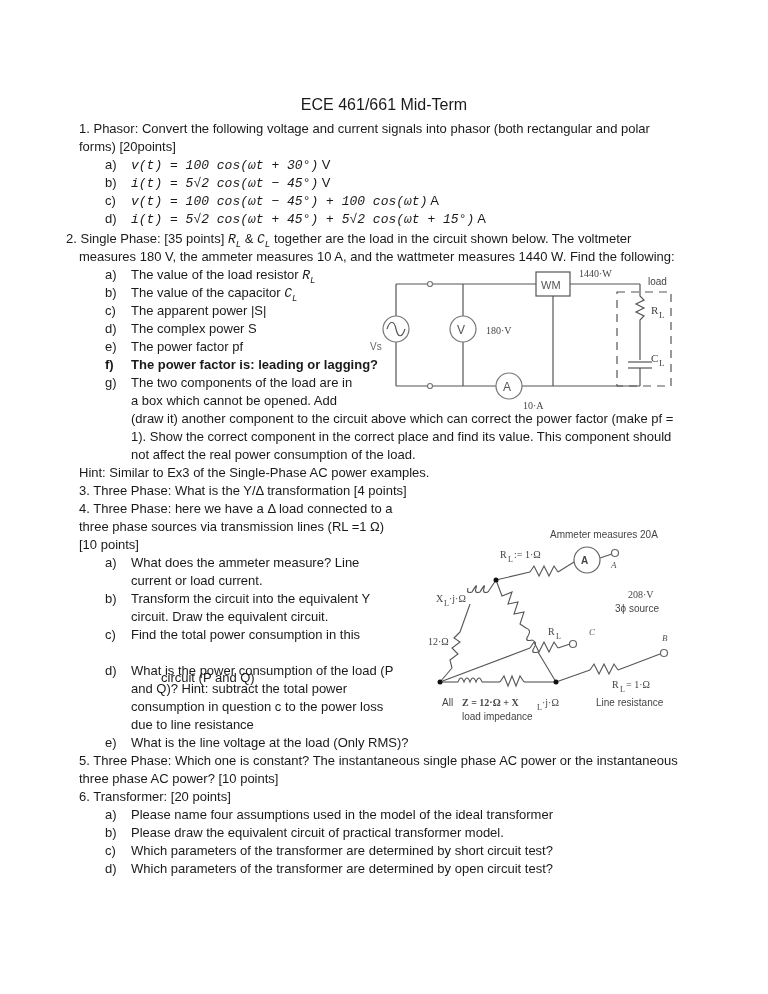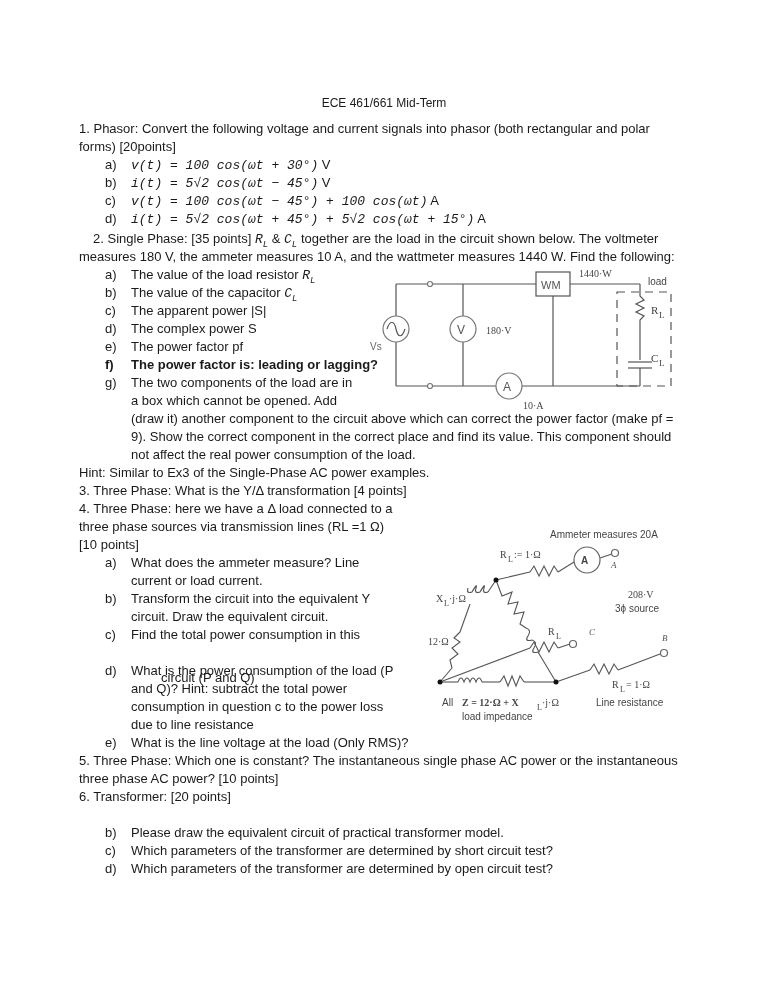--- a/index.html
+++ b/index.html
@@ -1,19 +1,19 @@
 <!DOCTYPE html>
 <html><head>
 <meta charset="utf-8">
 <style>
   html, body { margin:0; padding:0; background:#ffffff; }
   body { width:768px; height:994px; position:relative; overflow:hidden;
          font-family:"Liberation Sans", "DejaVu Sans", sans-serif; color:#1a1a1a; }
   .page { position:absolute; left:0; top:0; width:768px; height:994px; }
-  .title { position:absolute; top:96px; left:0; width:768px; text-align:center; font-size:12px; }
+  .title { position:absolute; top:96px; left:0; width:768px; text-align:center; font-size:16px; }
   .line { position:absolute; font-size:13px; line-height:18px; white-space:nowrap; }
   .b { font-weight:normal; }
   .math { font-family:Liberation Mono, monospace; font-style:italic; font-size:13px; }
   .lbl { display:inline-block; width:26px; }
   svg text { font-family:"Liberation Serif", "DejaVu Serif", serif; }
   .sans { font-family:"Liberation Sans", "DejaVu Sans", sans-serif; }
 </style>
 </head>
 <body>
 
@@ -33,21 +33,21 @@
   <div class="line" style="top:174px;left:105px;">
     <span class="lbl">b)</span><span class="math">i(t) = 5√2 cos(ωt − 45°)</span><span> V</span>
   </div>
   <div class="line" style="top:192px;left:105px;">
     <span class="lbl">c)</span><span class="math">v(t) = 100 cos(ωt − 45°) + 100 cos(ωt)</span><span>  A</span>
   </div>
   <div class="line" style="top:210px;left:105px;">
     <span class="lbl">d)</span><span class="math">i(t) = 5√2 cos(ωt + 45°) + 5√2 cos(ωt + 15°)</span><span> A</span>
   </div>
 
-  <div class="line" style="top:230px;left:93px;">
+  <div class="line" style="top:230px;left:66px;">
     <span>2.</span>
     <span class="b">Single Phase:</span><span> [35 points] </span><span class="math">R</span><sub class="math" style="font-size:9px">L</sub><span> &amp; </span><span class="math">C</span><sub class="math" style="font-size:9px">L</sub><span> together are the load in the circuit shown below. The voltmeter</span>
   </div>
   <div class="line" style="top:248px;left:79px;">measures 180 V, the ammeter measures 10 A, and the wattmeter measures 1440 W. Find the following:</div>
 
   <div class="line" style="top:284px;left:105px;">
     <span class="lbl">b)</span><span>The value of the capacitor </span><span class="math">C</span><sub class="math" style="font-size:9px">L</sub>
   </div>
   <div class="line" style="top:266px;left:105px;">
     <span class="lbl">a)</span><span>The value of the load resistor </span><span class="math">R</span><sub class="math" style="font-size:9px">L</sub>
@@ -62,21 +62,21 @@
     <span class="lbl">e)</span><span>The power factor pf</span>
   </div>
   <div class="line" style="top:356px;left:105px;font-weight:bold;">
     <span class="lbl">f)</span><span>The power factor is:  leading or lagging?</span>
   </div>
   <div class="line" style="top:374px;left:105px;">
     <span class="lbl">g)</span><span>The two components of the load are in</span>
   </div>
   <div class="line" style="top:392px;left:131px;">a box which cannot be opened. Add</div>
   <div class="line" style="top:410px;left:131px;">(draw it) another component to the circuit above which can correct the power factor (make pf =</div>
-  <div class="line" style="top:428px;left:131px;">9). Show the correct component in the correct place and find its value. This component should</div>
+  <div class="line" style="top:428px;left:131px;">1). Show the correct component in the correct place and find its value. This component should</div>
   <div class="line" style="top:446px;left:131px;">not affect the real power consumption of the load.</div>
   <div class="line" style="top:464px;left:79px;">Hint: Similar to Ex3 of the Single-Phase AC power examples.</div>
 
   <svg style="position:absolute;left:360px;top:270px;" width="330" height="140" viewBox="0 0 330 140">
     <g stroke="#555" stroke-width="1.2" fill="none">
 
       <line x1="36" y1="14" x2="176" y2="14"></line>
       <line x1="210" y1="14" x2="280" y2="14"></line>
 
       <line x1="36" y1="116" x2="136" y2="116"></line>
@@ -232,20 +232,23 @@
   <div class="line" style="top:752px;left:79px;">
     <span class="b">5.</span>
     <span class="b">Three Phase:</span><span> Which one is constant? The instantaneous single phase AC power or the instantaneous</span>
   </div>
   <div class="line" style="top:770px;left:79px;">three phase AC power? [10 points]</div>
 
   <div class="line" style="top:788px;left:79px;">
     <span class="b">6.</span>
     <span class="b">Transformer:</span><span> [20 points]</span>
   </div>
+  <div class="line" style="top:806px;left:105px;">
+    <span class="lbl">a)</span><span>Please name four assumptions used in the model of the ideal transformer</span>
+  </div>
   <div class="line" style="top:824px;left:105px;">
     <span class="lbl">b)</span><span>Please draw the equivalent circuit of practical transformer model.</span>
   </div>
   <div class="line" style="top:842px;left:105px;">
     <span class="lbl">c)</span><span>Which parameters of the transformer are determined by short circuit test?</span>
   </div>
   <div class="line" style="top:860px;left:105px;">
     <span class="lbl">d)</span><span>Which parameters of the transformer are determined by open circuit test?</span>
   </div>
 

